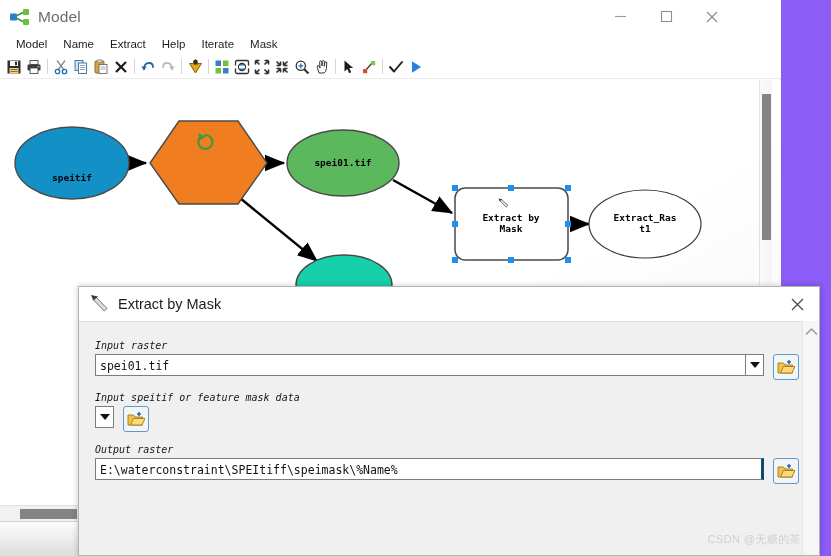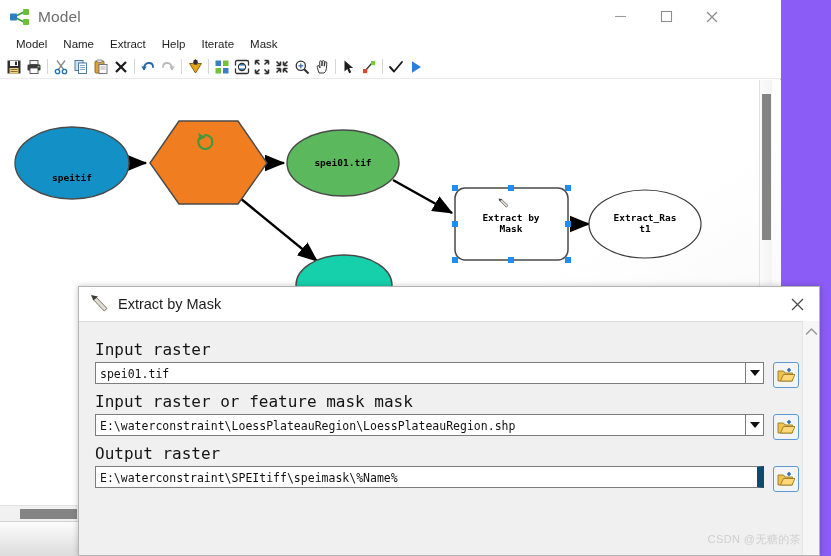--- a/index.html
+++ b/index.html
@@ -190,40 +190,41 @@
   }
   #dlg-scroll-up {
     position: absolute; left: 0; top: 0;
     width: 17px; height: 20px;
     display: flex; align-items: center; justify-content: center;
   }
 
   .field-group { position: absolute; left: 16px; }
   .field-label {
     font-family: "DejaVu Sans Mono", monospace;
-    font-size: 16px;
+    font-size: 10px;
     color: #141414;
     margin-bottom: 3px;
     white-space: pre;
+    font-style: italic;
   }
   .field-row { display: flex; align-items: stretch; }
   .field-input {
     height: 22px;
     background: #ffffff;
     border: 1px solid #7d7d7d;
     border-right: none;
     font-family: "DejaVu Sans Mono", monospace;
     font-size: 11.5px;
     color: #111;
     padding: 2px 4px 0 4px;
     white-space: nowrap;
     overflow: hidden;
     display: flex; align-items: center;
   }
-  .field-input.no-combo { border-right: 7px solid #0c4a6e; }
+  .field-input.no-combo { border-right: 3px solid #0c4a6e; }
   .field-combo {
     width: 19px; height: 22px;
     background: #ffffff;
     border: 1px solid #7d7d7d;
     display: flex; align-items: center; justify-content: center;
   }
   .combo-arrow {
     width: 0; height: 0;
     border-left: 5px solid transparent;
     border-right: 5px solid transparent;
@@ -542,23 +543,22 @@
             <svg width="18" height="16" viewBox="0 0 18 16">
               <path d="M1 4 L1 14 L15.5 14 L15.5 6 L8 6 L6.5 4 Z" fill="#f0c14b" stroke="#9a7c20" stroke-width=".9"></path>
               <path d="M3.5 14 L6.5 7.5 L18 7.5 L15 14 Z" fill="#ffd979" stroke="#9a7c20" stroke-width=".9"></path>
               <path d="M12 1 L12 5 M10 3 L14 3" stroke="#2f6fb5" stroke-width="1.6"></path>
             </svg>
           </div>
         </div>
       </div>
 
       <div class="field-group" style="top:70px;">
-        <div class="field-label">Input raster or feature mask mask</div>
+        <div class="field-label">Input speitif or feature mask data</div>
         <div class="field-row">
-          <div class="field-input" style="width:650px;">E:\waterconstraint\LoessPlateauRegion\LoessPlateauRegion.shp</div>
           <div class="field-combo">
             <span class="combo-arrow"></span>
           </div>
           <div class="folder-btn">
             <svg width="18" height="16" viewBox="0 0 18 16">
               <path d="M1 4 L1 14 L15.5 14 L15.5 6 L8 6 L6.5 4 Z" fill="#f0c14b" stroke="#9a7c20" stroke-width=".9"></path>
               <path d="M3.5 14 L6.5 7.5 L18 7.5 L15 14 Z" fill="#ffd979" stroke="#9a7c20" stroke-width=".9"></path>
               <path d="M12 1 L12 5 M10 3 L14 3" stroke="#2f6fb5" stroke-width="1.6"></path>
             </svg>
           </div>

